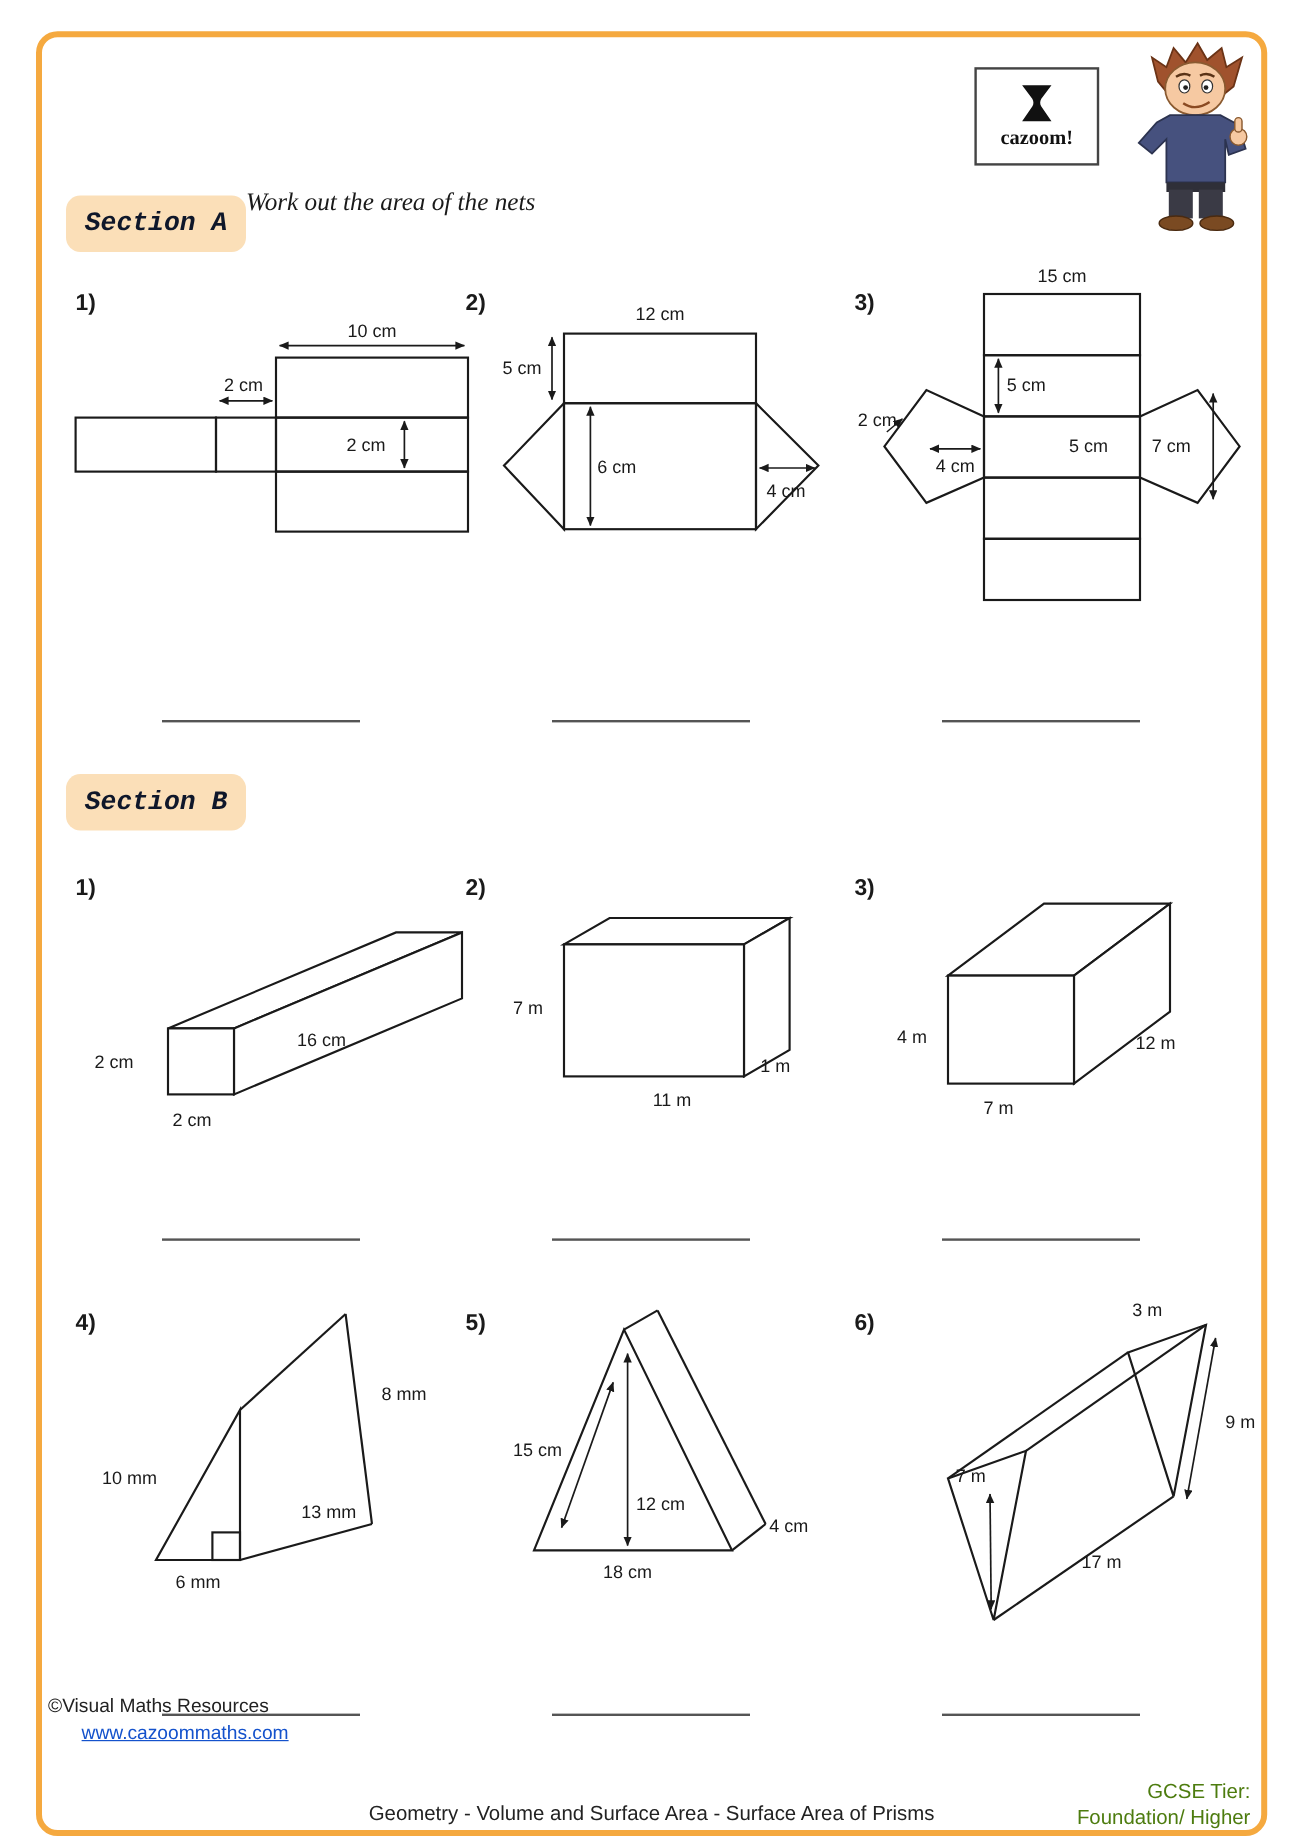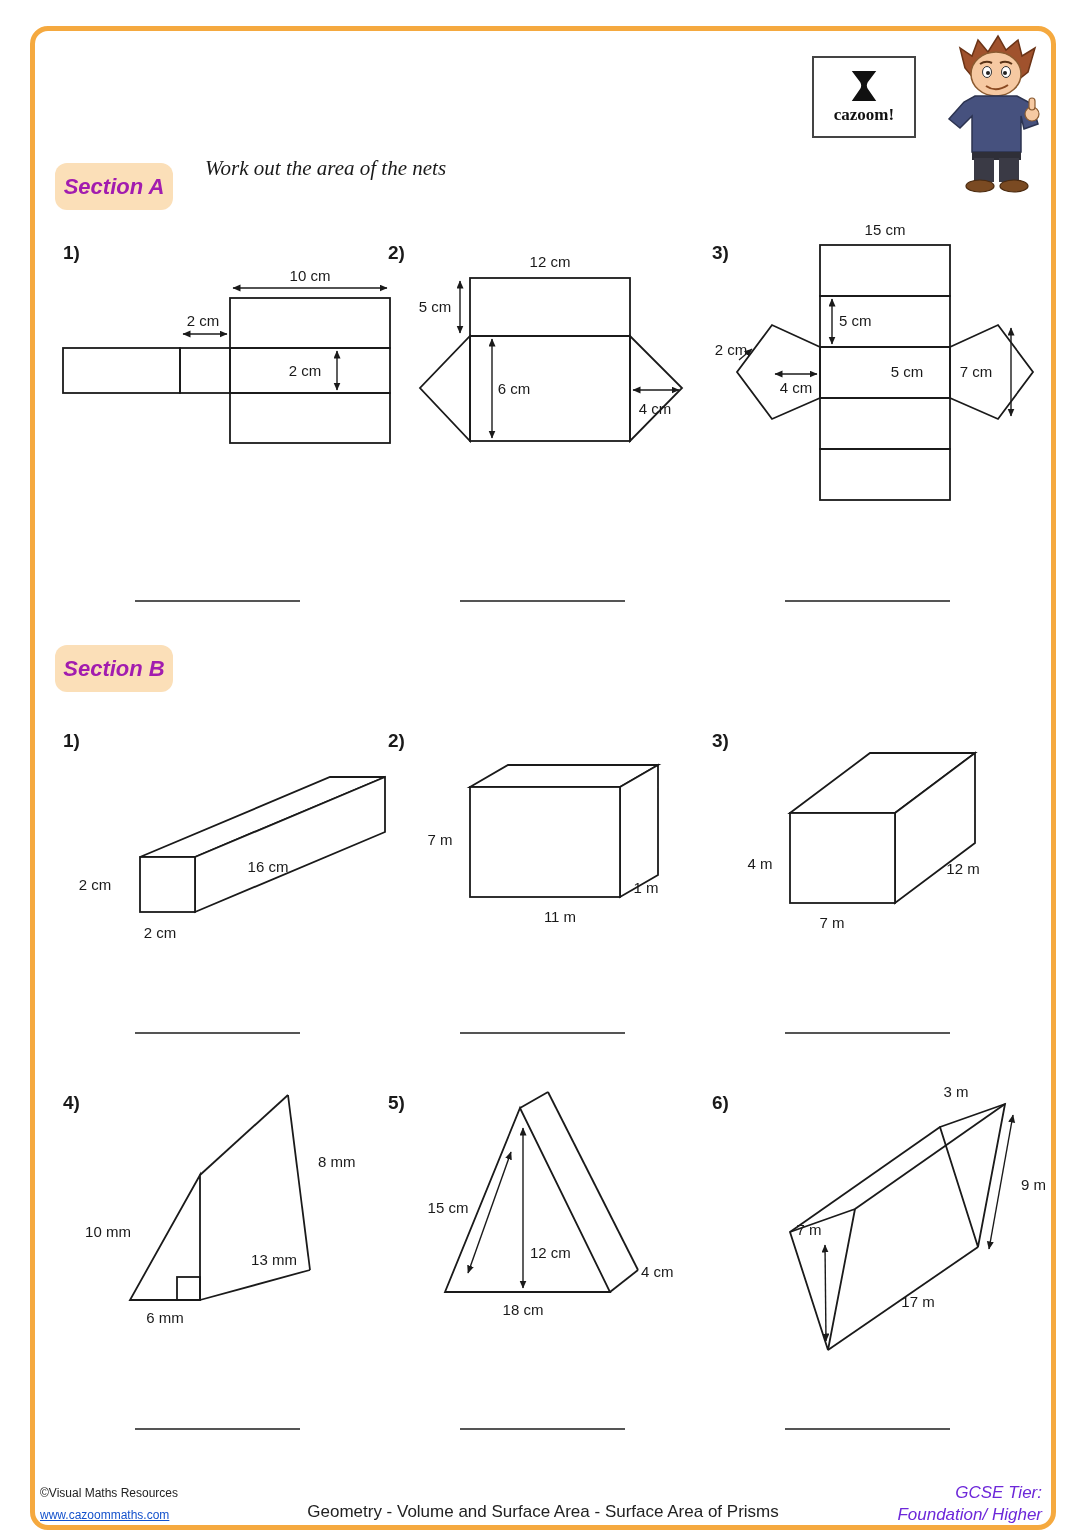--- a/index.html
+++ b/index.html
@@ -20,42 +20,42 @@
     color:#1c1c1c; letter-spacing:0.5px;
   }
   .logo-box {
     position:absolute; left:812px; top:56px; width:100px; height:78px;
     border:2px solid #444; background:#fff; display:flex; flex-direction:column;
     align-items:center; justify-content:center; gap:2px;
   }
   .logo-text { font-family:"Liberation Serif", serif; font-weight:bold; font-size:17px; color:#111; }
   .mascot { position:absolute; left:920px; top:28px; width:150px; height:170px; }
   .section-label {
-    position:absolute; left:55px; width:118px; height:47px; background:#FBDFB8;
+    position:absolute; left:55px; width:150px; height:47px; background:#FBDFB8;
     border-radius:12px; display:flex; align-items:center; justify-content:center;
-    font-family:Liberation Sans, sans-serif; font-style:italic; font-weight:bold;
-    font-size:22px; color:#a21caf;
+    font-family:Liberation Mono, monospace; font-style:italic; font-weight:bold;
+    font-size:22px; color:#0f172a;
   }
   .instruction {
     position:absolute; left:205px; font-family:"Liberation Serif", serif;
     font-style:italic; font-size:21px; color:#1a1a1a;
   }
   .qnum { position:absolute; font-size:19px; font-weight:bold; color:#1a1a1a; }
   .diagram { position:absolute; }
   svg text { font-family:"Liberation Sans", sans-serif; font-size:15px; fill:#1a1a1a; }
   .shape  { fill:none; stroke:#1a1a1a; stroke-width:1.8; }
   .face   { fill:#ffffff; stroke:#1a1a1a; stroke-width:1.8; }
   .edge   { stroke:#1a1a1a; stroke-width:1.8; fill:none; }
   .dim    { stroke:#1a1a1a; stroke-width:1.4; marker-start:url(#ar); marker-end:url(#ar); }
   .ptr    { stroke:#1a1a1a; stroke-width:1.2; marker-end:url(#ar); }
   .answer-line { position:absolute; width:165px; height:0; border-bottom:2px solid #555; }
-  .footer-left  { position:absolute; left:40px; top:1482px; font-size:12px; color:#222; line-height:22px; }
-  .footer-link  { color:#1452CC; text-decoration:underline; cursor:pointer; }
+  .footer-left  { position:absolute; left:40px; top:1412px; font-size:16px; color:#222; line-height:22px; }
+  .footer-link  { color:#1452CC; text-decoration:underline; cursor:pointer;margin-left:28px; }
   .footer-center{ position:absolute; left:0; right:0; top:1502px; text-align:center; font-size:17px; color:#222; }
-  .footer-right { position:absolute; right:44px; top:1482px; font-size:17px; color:#6d28d9; text-align:right; line-height:22px;font-style:italic; }
+  .footer-right { position:absolute; right:44px; top:1482px; font-size:17px; color:#4d7c0f; text-align:right; line-height:22px; }
 </style>
 </head>
 <body>
 
 <div class="page">
 
   <svg width="0" height="0" style="position:absolute">
     <defs>
       <marker id="ar" orient="auto-start-reverse" markerWidth="9" markerHeight="9" refX="7.5" refY="3.5" markerUnits="userSpaceOnUse">
         <path d="M0,0 L8,3.5 L0,7 Z" fill="#1a1a1a"></path>

